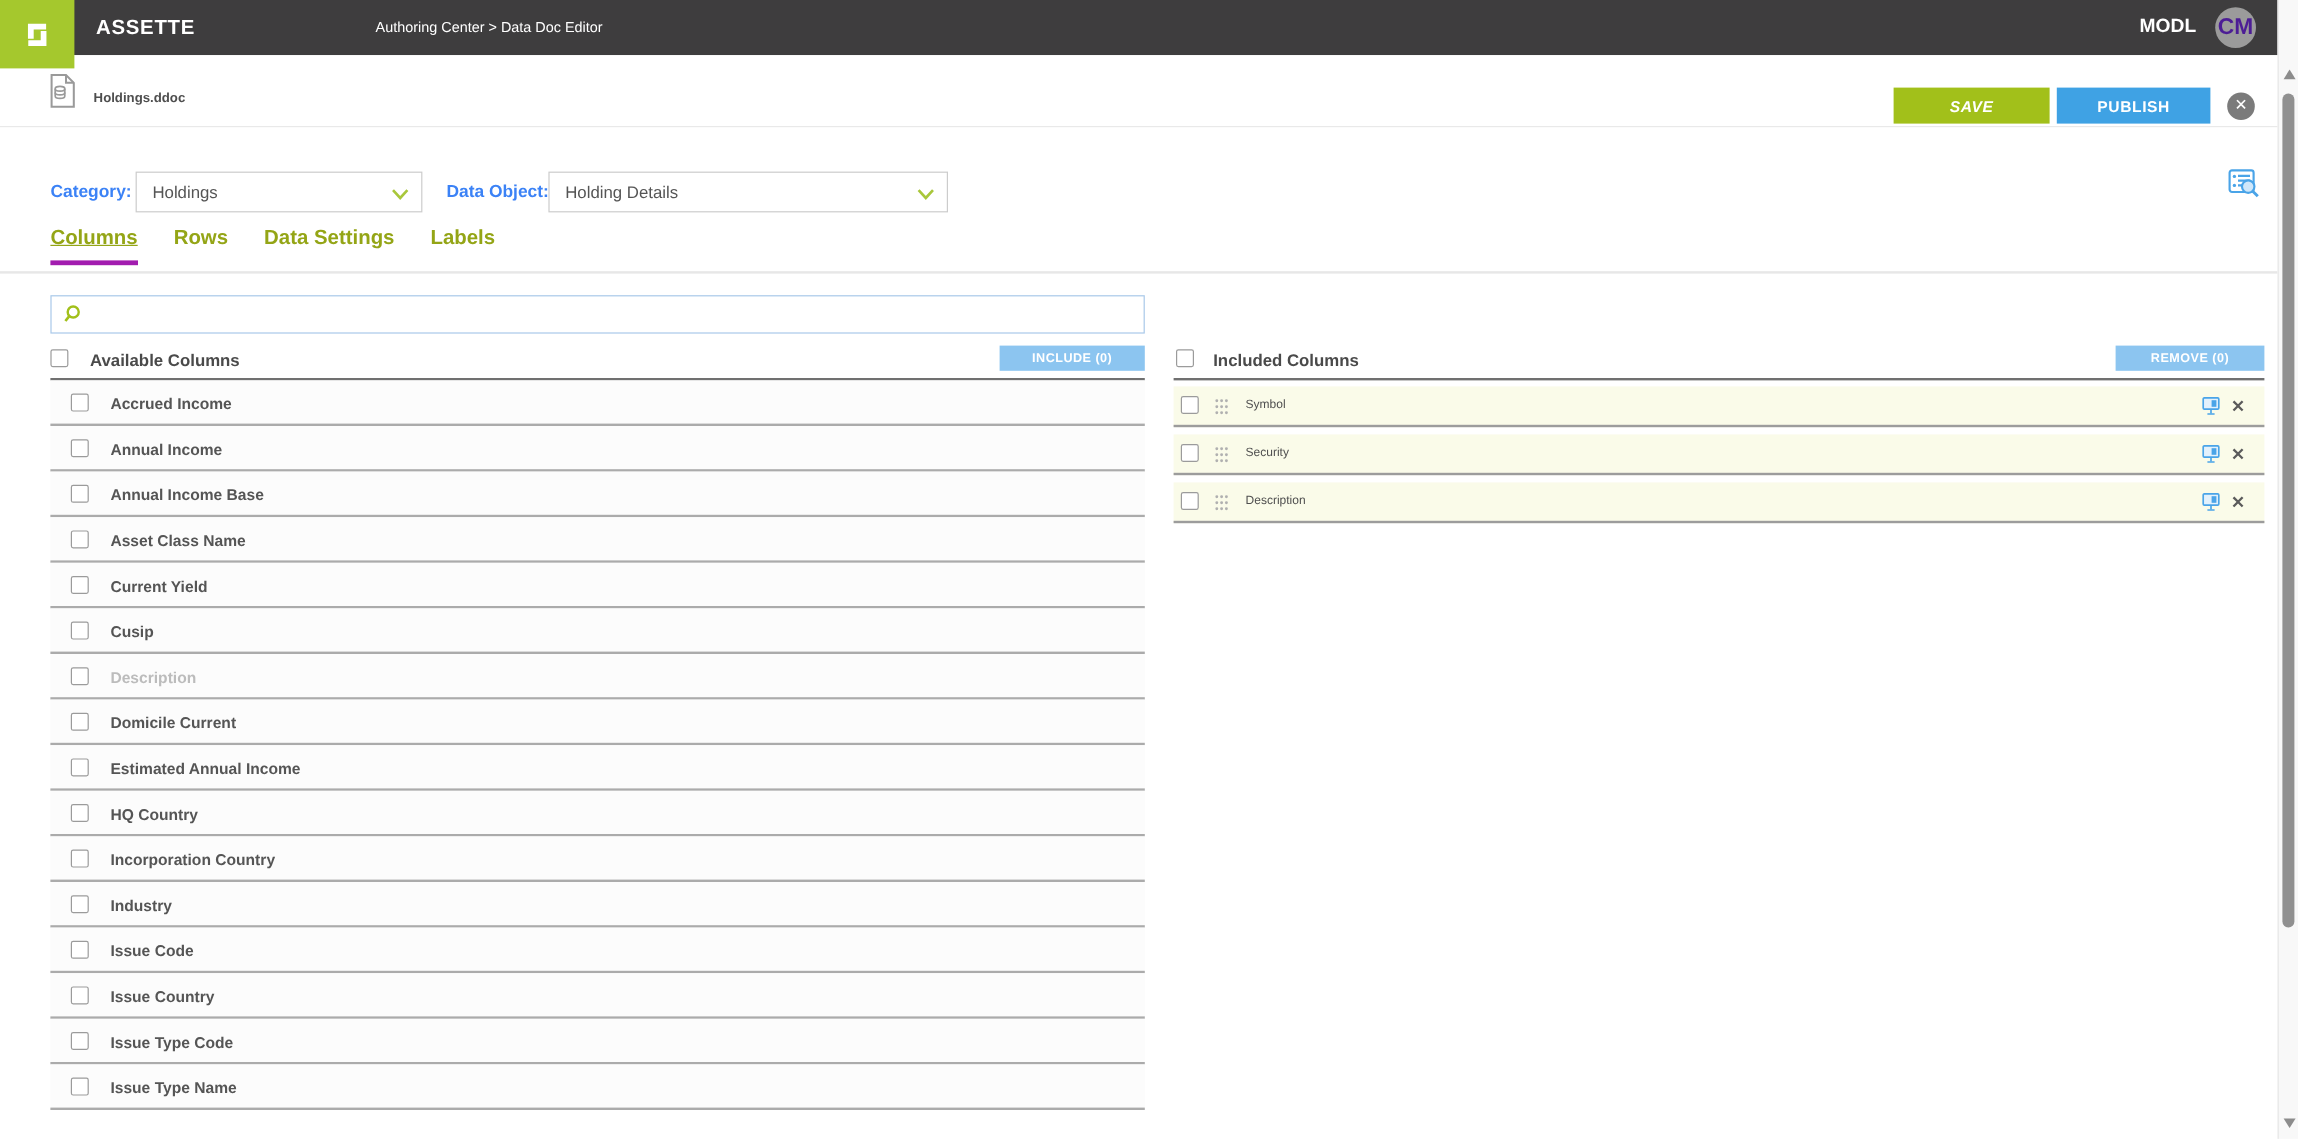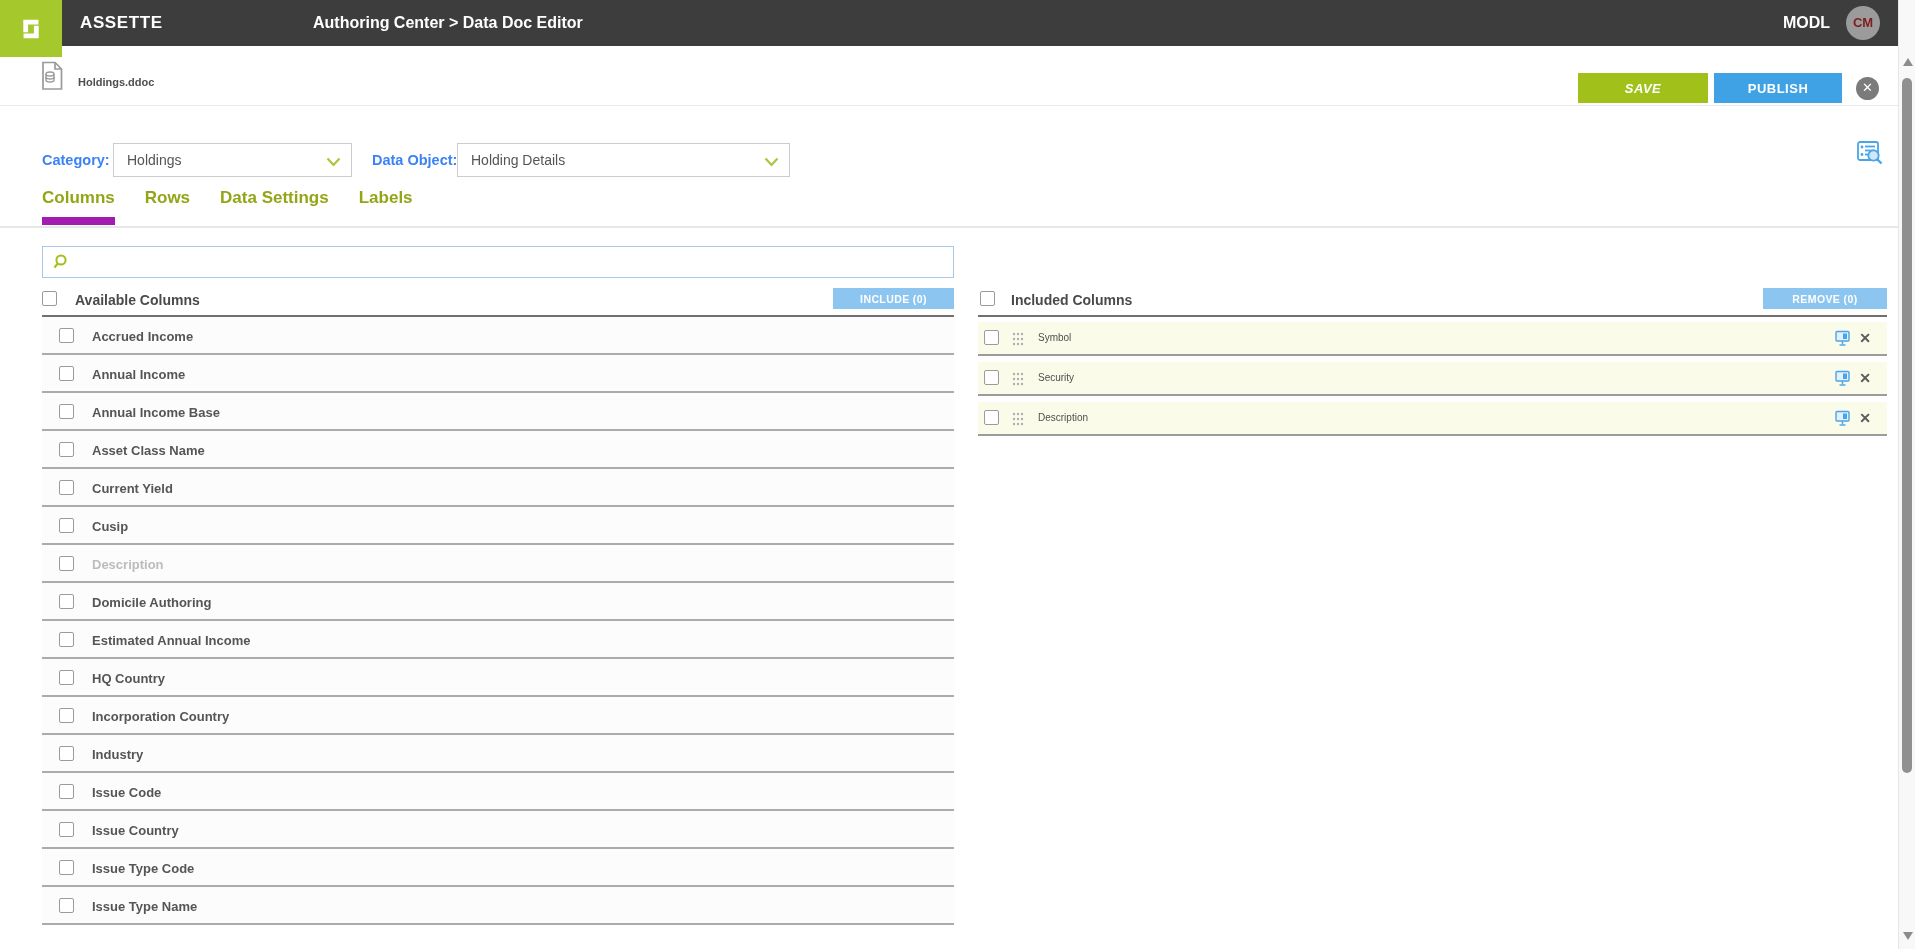--- a/index.html
+++ b/index.html
@@ -5,24 +5,24 @@
   * { margin:0; padding:0; box-sizing:border-box; }
   html,body { width:1915px; height:949px; overflow:hidden; background:#fff;
     font-family:"Liberation Sans", sans-serif; }
 
   
   #topbar { position:absolute; left:0; top:0; width:1898px; height:46px; background:#3e3d3e; }
   #logo { position:absolute; left:0; top:0; width:62px; height:57px; background:#a5c82d;
     display:flex; align-items:center; justify-content:center; z-index:5; }
   #brand { position:absolute; left:80px; top:0; line-height:46px; color:#fff;
     font-size:17px; font-weight:bold; letter-spacing:.6px; }
-  #breadcrumb { position:absolute; left:313px; top:0; line-height:46px; color:#fff; font-size:16px;font-weight:bold; }
+  #breadcrumb { position:absolute; left:313px; top:0; line-height:46px; color:#fff; font-size:12px; }
   #env { position:absolute; left:1783px; top:0; line-height:46px; color:#fff; font-size:16px; font-weight:bold; }
   #avatar { position:absolute; left:1846px; top:6px; width:34px; height:34px; border-radius:50%;
-    background:#9b9b9b; color:#7f1d1d; font-size:13px; font-weight:bold; text-align:center; line-height:34px; }
+    background:#9b9b9b; color:#4c1d95; font-size:19px; font-weight:bold; text-align:center; line-height:34px; }
 
   
   #doc-header { position:absolute; left:0; top:46px; width:1898px; height:60px; background:#fff;
     border-bottom:1px solid #e9e9e9; }
   #doc-icon { position:absolute; left:40px; top:15px; }
   #doc-title { position:absolute; left:78px; top:30px; font-size:11px; font-weight:bold; color:#4e4e4e; }
   .btn { position:absolute; top:27px; height:30px; border:none; color:#fff; font-size:13px;
     font-weight:bold; letter-spacing:.5px; text-align:center; cursor:pointer;
     font-family:"Liberation Sans", sans-serif; }
   #save-btn { left:1578px; width:130px; background:#a2c01a;font-style:italic; }
@@ -38,21 +38,21 @@
     font-size:14px; color:#555; line-height:32px; padding-left:13px; cursor:pointer; }
   #category-select { left:113px; width:239px; }
   #data-object-select { left:457px; width:333px; }
   .select svg { position:absolute; right:10px; top:13px; }
   #preview-icon { position:absolute; left:1856px; top:138px; cursor:pointer; }
 
   
   #tabs { position:absolute; left:42px; top:188px; }
   .tab { display:inline-block; margin-right:30px; font-size:17px; font-weight:bold;
     color:#94a516; padding-bottom:9px; cursor:pointer; }
-  .tab.active { border-bottom:8px solid #a21caf; }
+  .tab.active { border-bottom:4px solid #a21caf;text-decoration:underline; }
   #tabs-divider { position:absolute; left:0; top:226px; width:1898px; height:2px; background:#e7e7e7; }
 
   
   #search-box { position:absolute; left:42px; top:246px; width:912px; height:32px;
     border:1px solid #a9c9e9; background:#fff; display:flex; align-items:center; }
   #search-box svg { margin-left:8px; flex:0 0 auto; }
   #search-input { flex:1; border:none; outline:none; height:28px; margin-left:6px;
     font-size:14px; color:#555; font-family:"Liberation Sans", sans-serif; background:transparent; }
 
   
@@ -199,21 +199,21 @@
       <div class="arow">
         <span class="cb"></span>
         <span class="alabel">Cusip</span>
       </div>
       <div class="arow disabled">
         <span class="cb"></span>
         <span class="alabel">Description</span>
       </div>
       <div class="arow">
         <span class="cb"></span>
-        <span class="alabel">Domicile Authoring</span>
+        <span class="alabel">Domicile Current</span>
       </div>
       <div class="arow">
         <span class="cb"></span>
         <span class="alabel">Estimated Annual Income</span>
       </div>
       <div class="arow">
         <span class="cb"></span>
         <span class="alabel">HQ Country</span>
       </div>
       <div class="arow">

